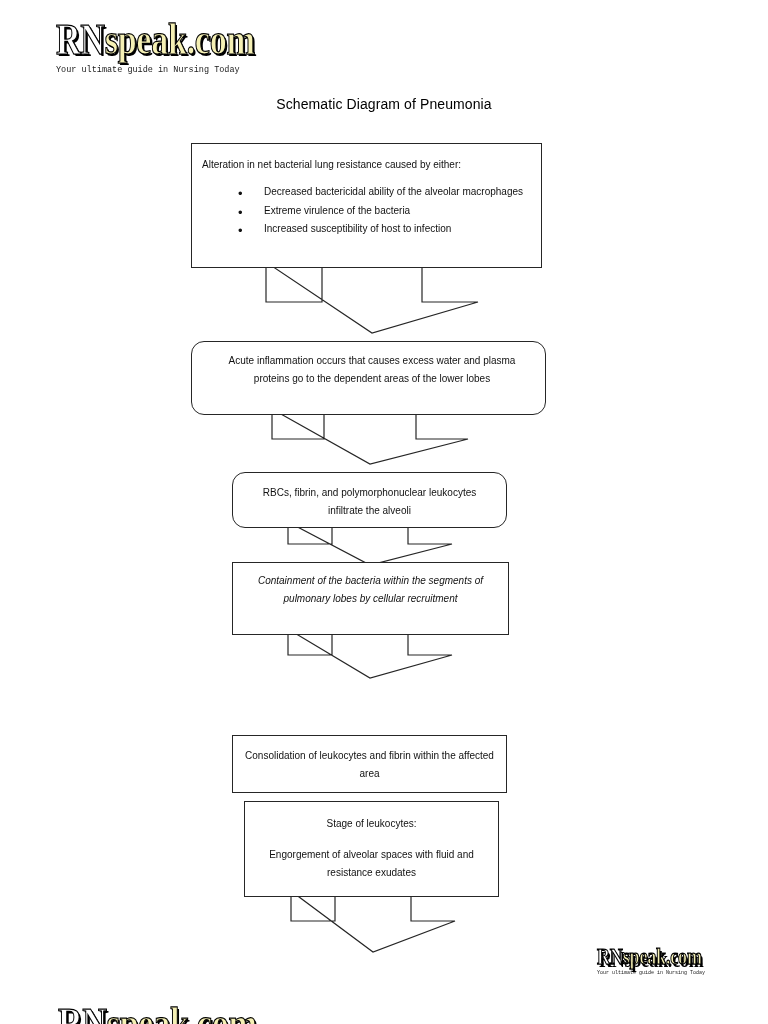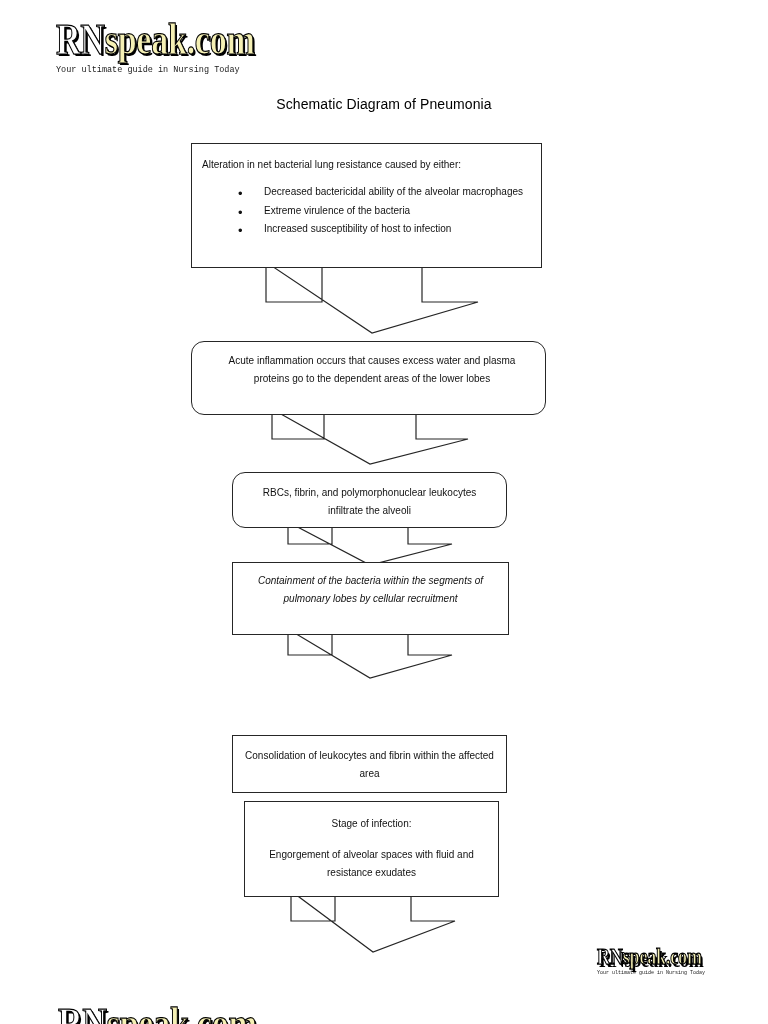--- a/index.html
+++ b/index.html
@@ -200,21 +200,21 @@
   <span class="box-text">Consolidation of leukocytes and fibrin within the affected area</span>
 </div>
 
 <div class="arrow" id="arrow-5">
   <svg width="164" height="48" viewBox="0 0 164 48" aria-hidden="true">
     <path d="M 0 0 L 0 24 L 44 24 L 44 0 L 120 0 L 120 24 L 164 24 L 82 47 Z"></path>
   </svg>
 </div>
 
 <div class="flow-box" id="box-6">
-  <span class="box-text">Stage of infection:</span>
+  <span class="box-text">Stage of leukocytes:</span>
   <span class="box-gap"></span>
   <span class="box-text">Engorgement of alveolar spaces with fluid and resistance exudates</span>
 </div>
 
 <div class="arrow" id="arrow-6">
   <svg width="164" height="62" viewBox="0 0 164 62" aria-hidden="true">
     <path d="M 0 0 L 0 30 L 44 30 L 44 0 L 120 0 L 120 30 L 164 30 L 82 61 Z"></path>
   </svg>
 </div>
 

